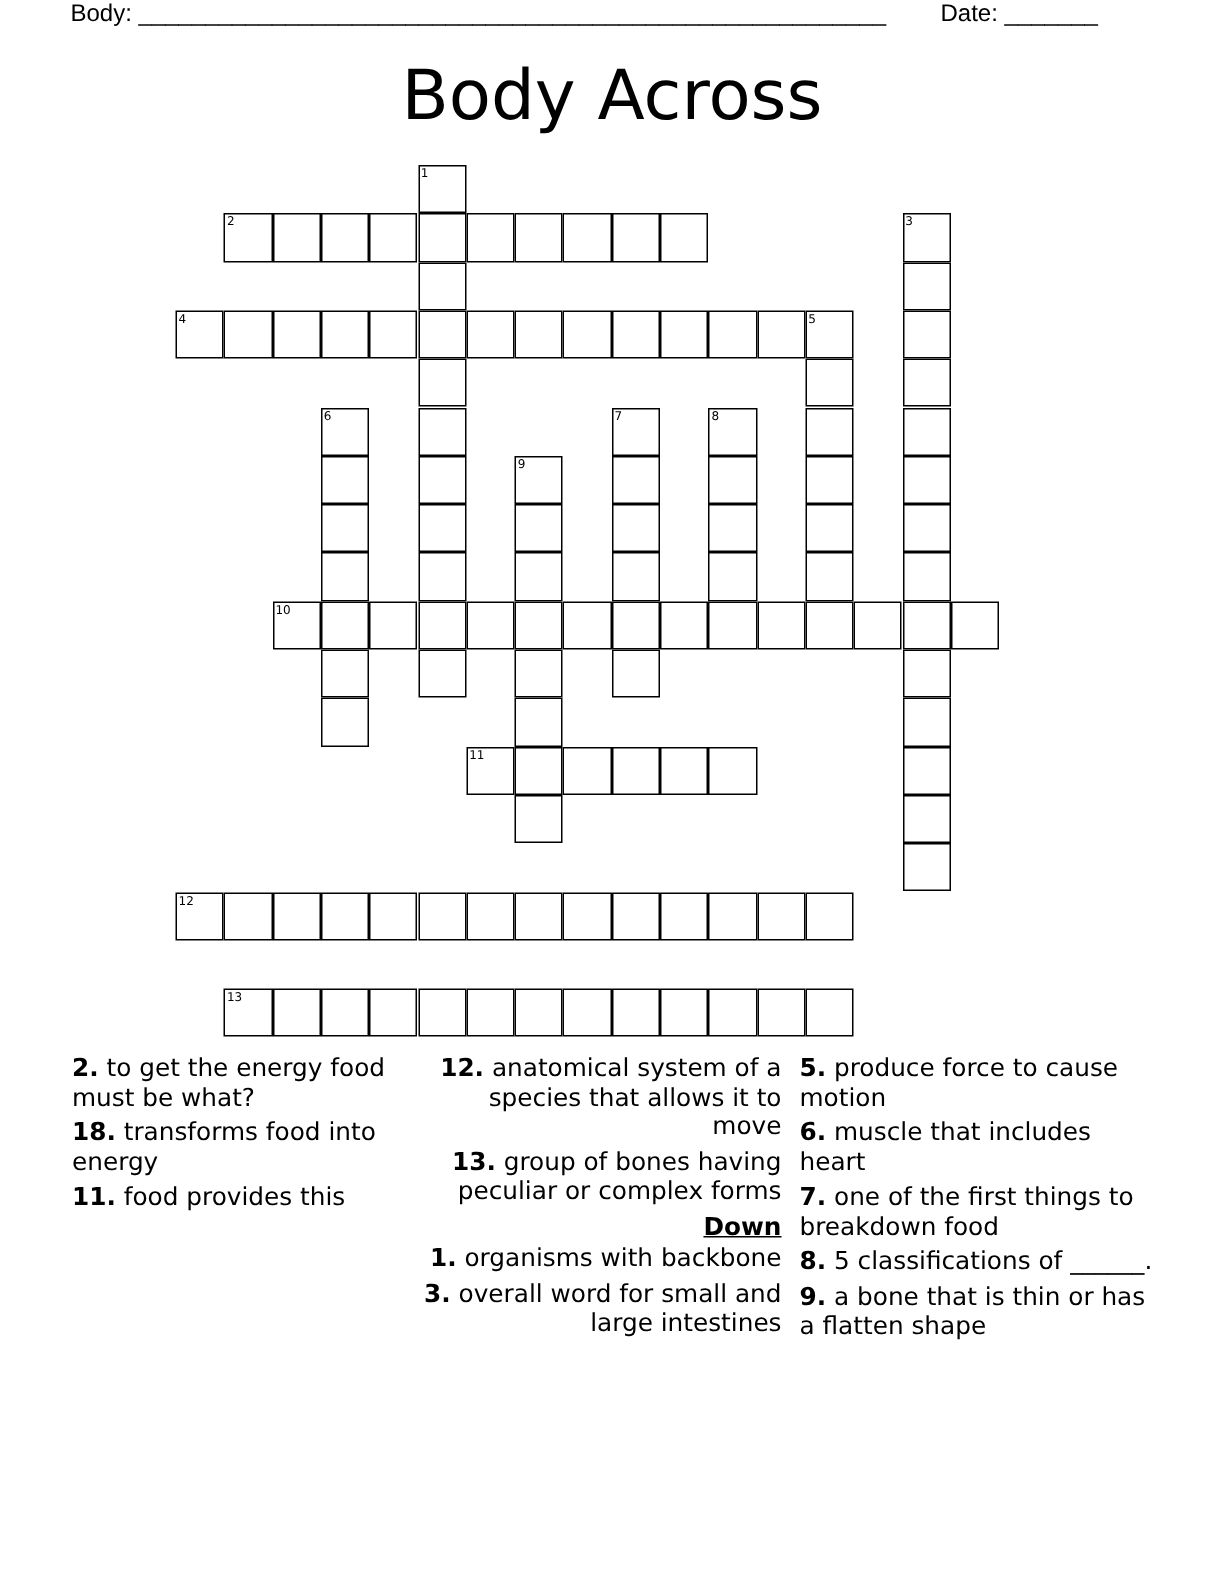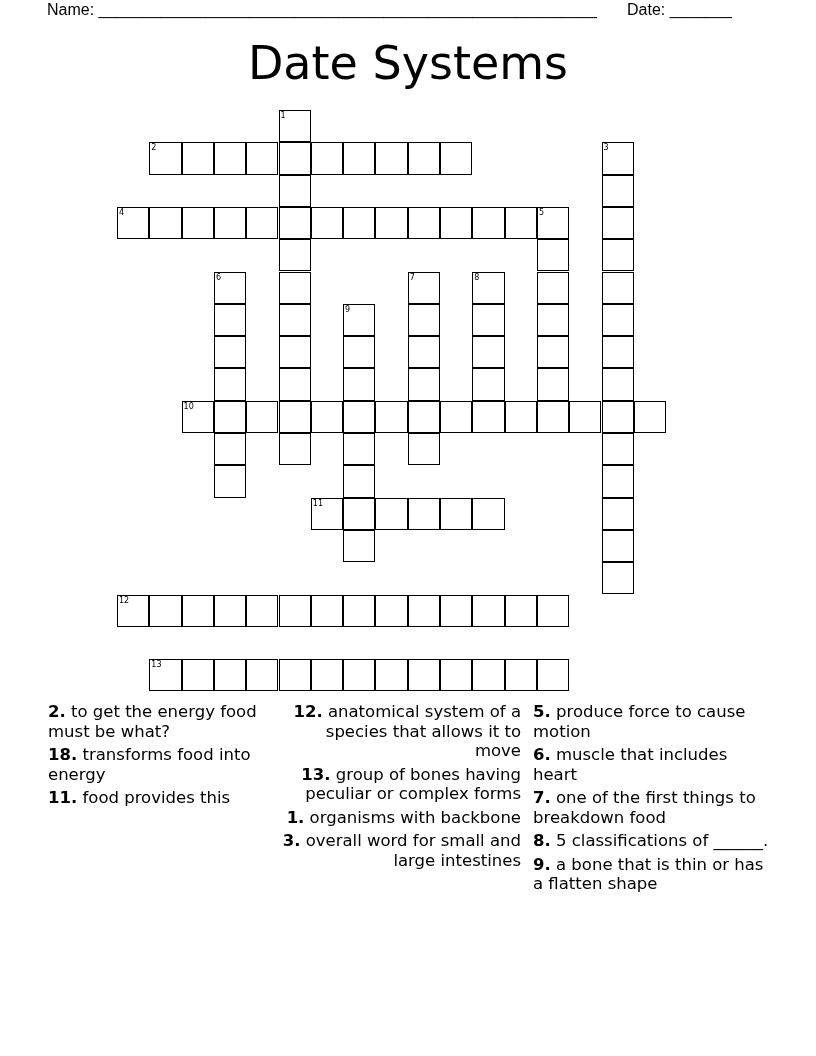--- a/index.html
+++ b/index.html
@@ -15,24 +15,24 @@
   .col1{left:48px;width:235px;}
   .col2{left:281px;width:240px;text-align:right;}
   .col3{left:533px;width:240px;}
   .sec-head{text-decoration:underline;font-weight:bold;margin-bottom:2px;}
   .clue{margin-bottom:4px;}
   .clue b{font-weight:bold;}
 </style>
 </head>
 <body>
 
-<div class="hdr name-lbl">Name: ________________________________________________________</div>
+<div class="hdr name-lbl">Body: ________________________________________________________</div>
 <div class="hdr date-lbl">Date: _______</div>
 
-<div class="title">Date Systems</div>
+<div class="title">Body Across</div>
 
 <div id="grid">
     <div class="cell" style="left: 278.5px; top: 110px;">
       <span class="num">1</span>
     </div>
     <div class="cell" style="left: 278.5px; top: 142.3px;"></div>
     <div class="cell" style="left: 278.5px; top: 174.6px;"></div>
     <div class="cell" style="left: 278.5px; top: 206.9px;"></div>
     <div class="cell" style="left: 278.5px; top: 239.2px;"></div>
     <div class="cell" style="left: 278.5px; top: 271.5px;"></div>
@@ -177,20 +177,21 @@
 
 <div class="clues col1">
   <div class="clue"><b>2.</b><span> to get the energy food must be what?</span></div>
   <div class="clue"><b>18.</b><span> transforms food into energy</span></div>
   <div class="clue"><b>11.</b><span> food provides this</span></div>
 </div>
 
 <div class="clues col2">
   <div class="clue"><b>12.</b><span> anatomical system of a species that allows it to move</span></div>
   <div class="clue"><b>13.</b><span> group of bones having peculiar or complex forms</span></div>
+  <div class="sec-head">Down</div>
   <div class="clue"><b>1.</b><span> organisms with backbone</span></div>
   <div class="clue"><b>3.</b><span> overall word for small and large intestines</span></div>
 </div>
 
 <div class="clues col3">
   <div class="clue"><b>5.</b><span> produce force to cause motion</span></div>
   <div class="clue"><b>6.</b><span> muscle that includes heart</span></div>
   <div class="clue"><b>7.</b><span> one of the first things to breakdown food</span></div>
   <div class="clue"><b>8.</b><span> 5 classifications of ______.</span></div>
   <div class="clue"><b>9.</b><span> a bone that is thin or has a flatten shape</span></div>

